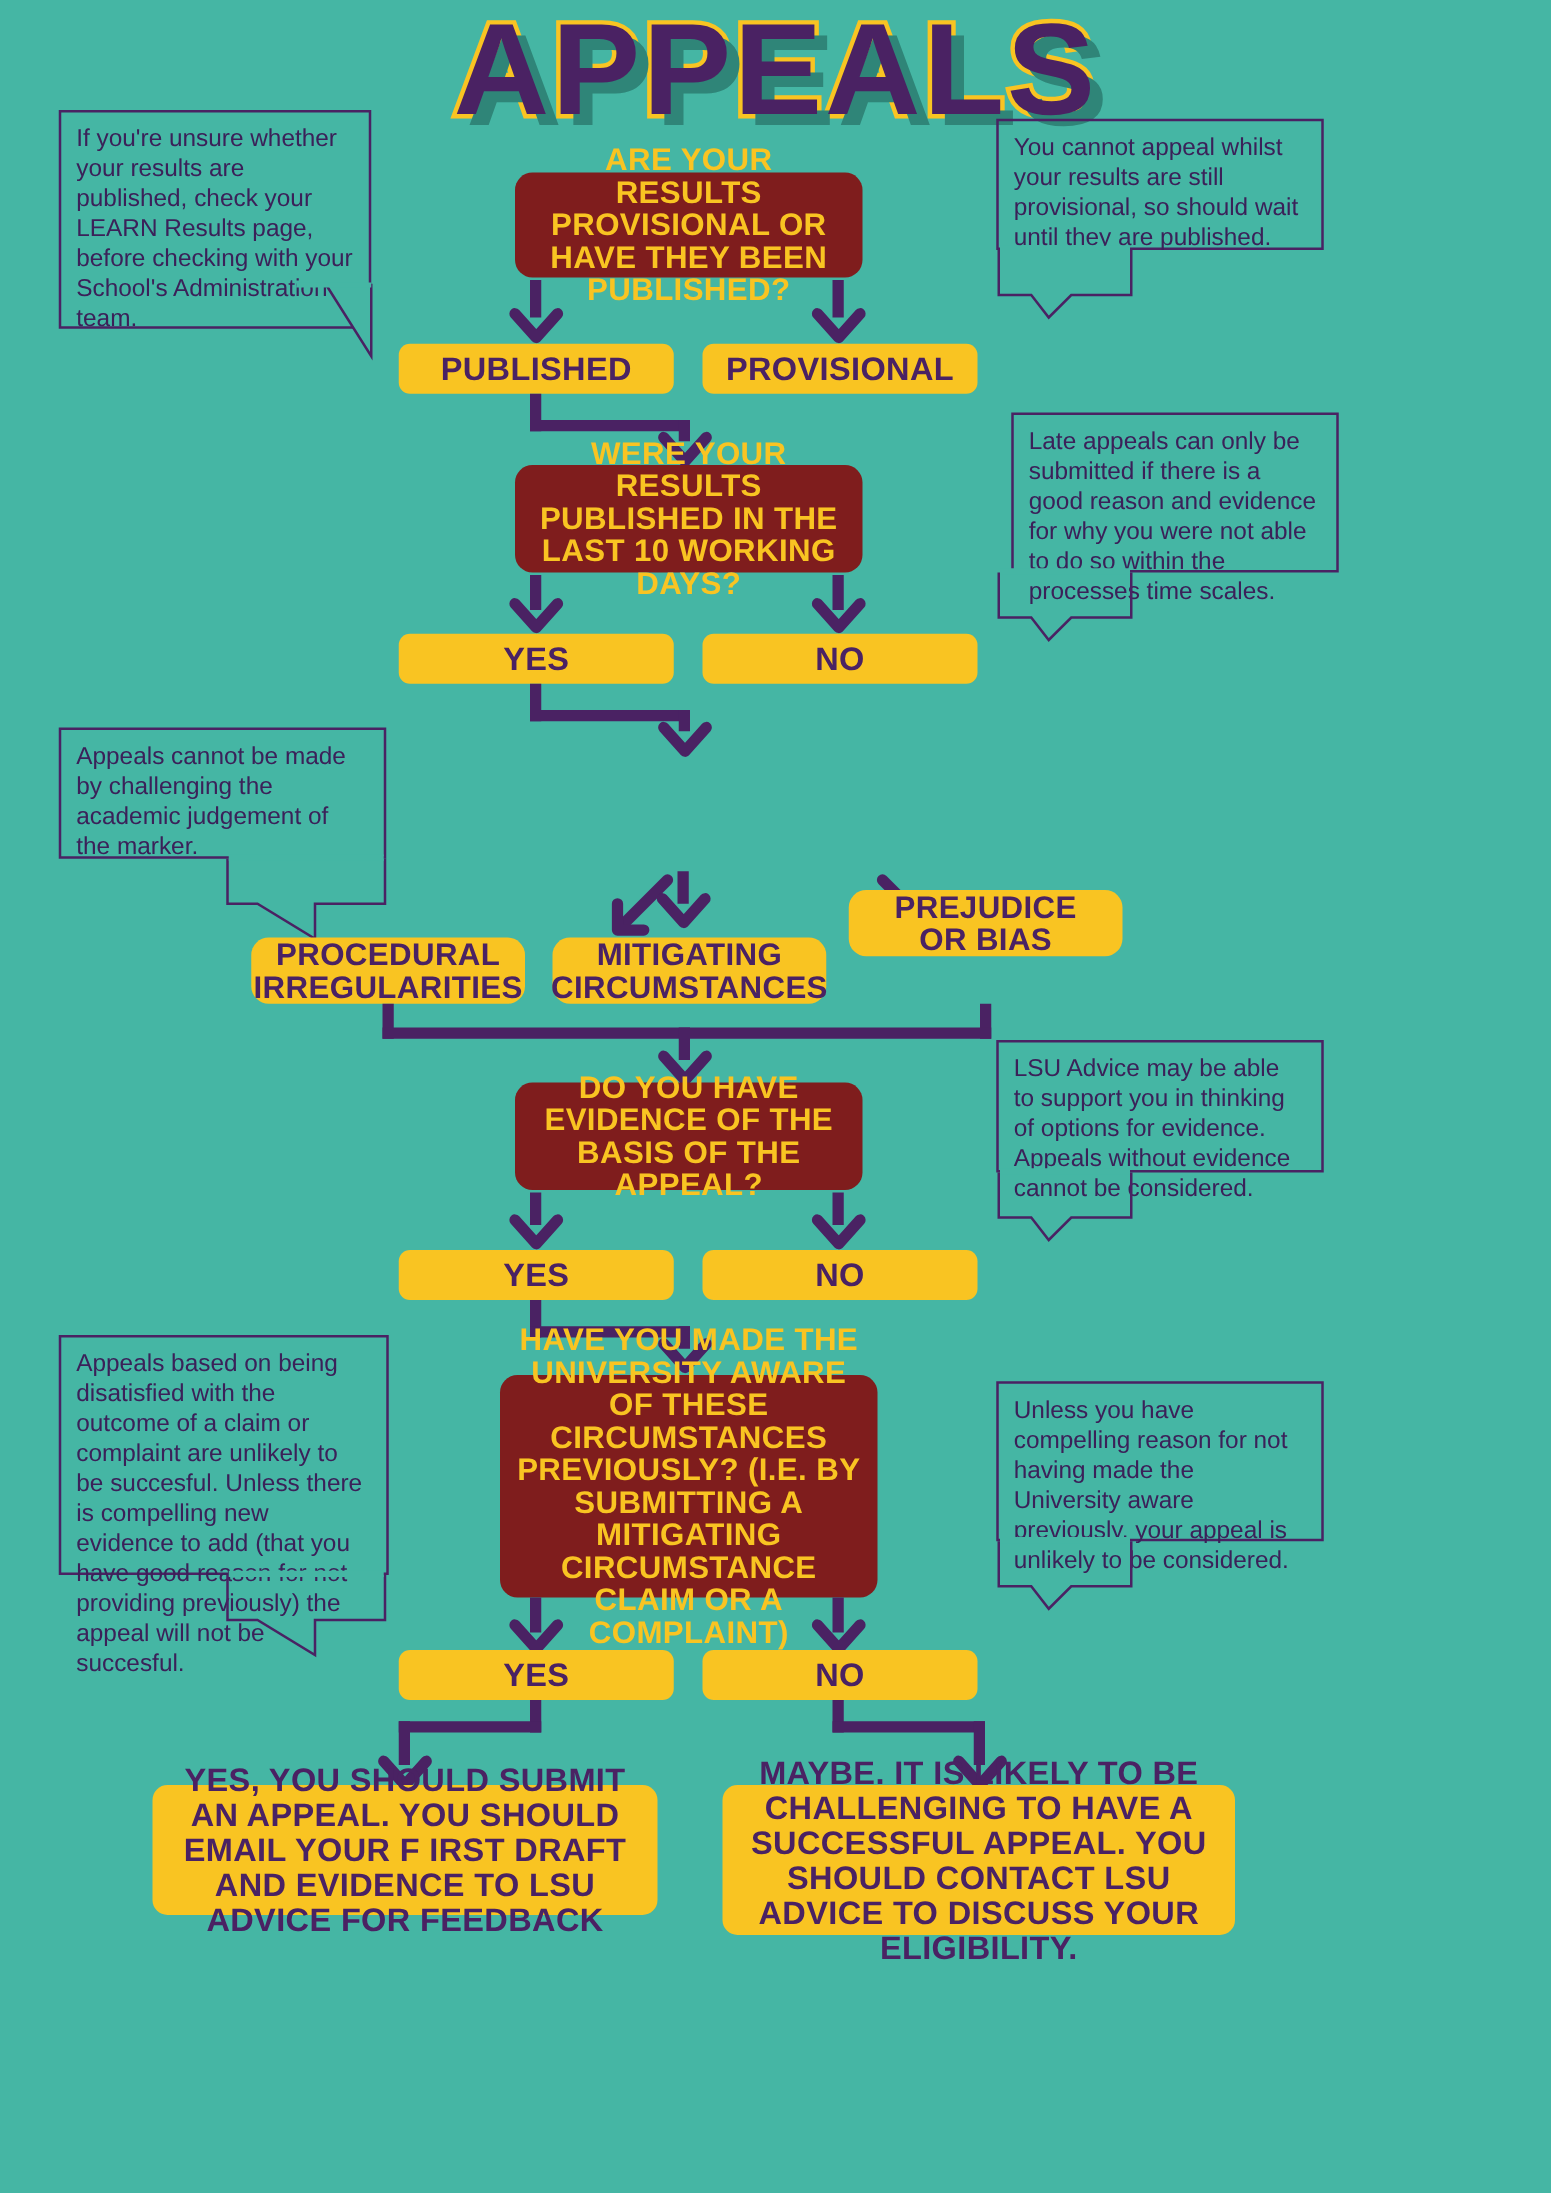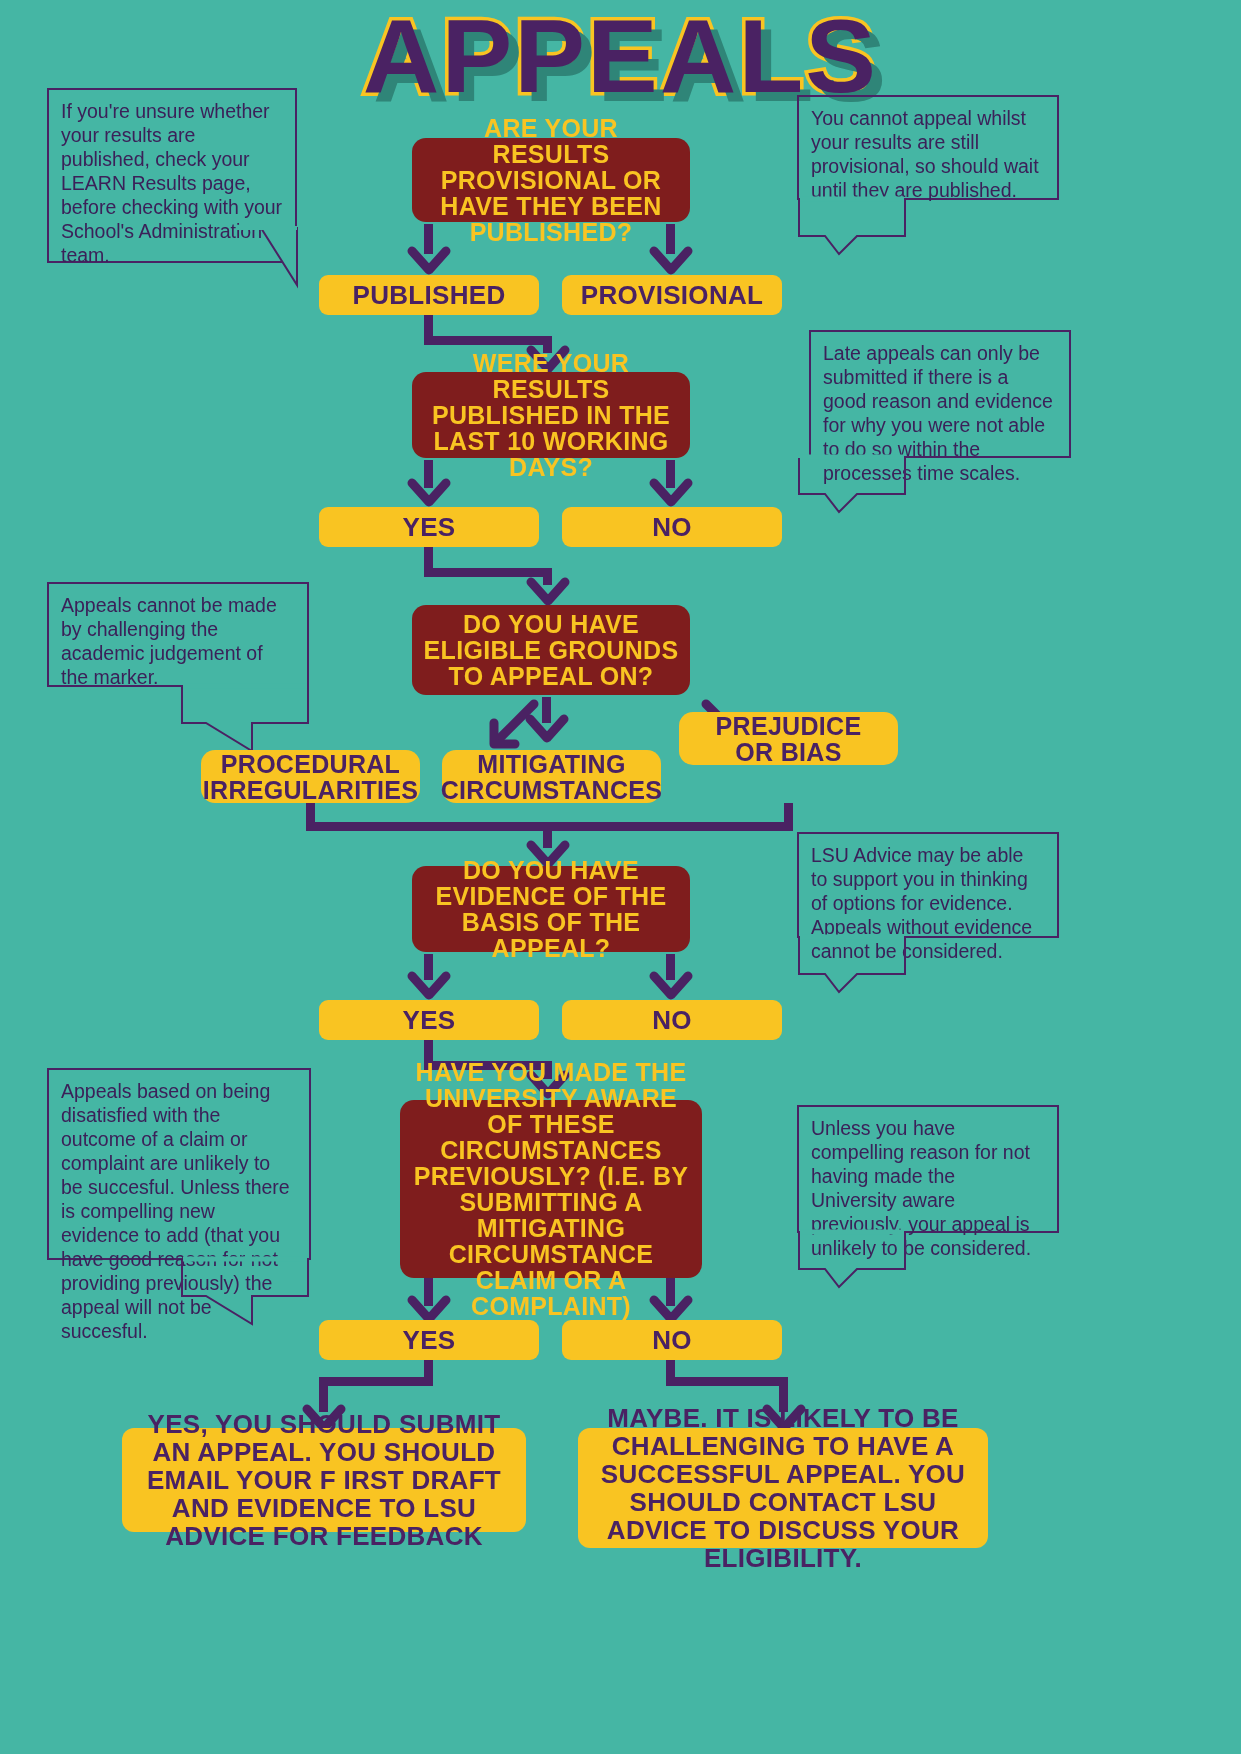--- a/index.html
+++ b/index.html
@@ -127,21 +127,20 @@
   <svg class="arrowhead" style="left:527px;top:579px;" width="42" height="28" viewBox="0 0 42 28">
     <path d="M4,3 L21,22 L38,3" fill="none" stroke="#4a2263" stroke-width="9" stroke-linecap="round" stroke-linejoin="round"></path>
   </svg>
 
   <div class="callout" style="left:47px;top:582px;width:262px;height:105px;">Appeals cannot be made by challenging the academic judgement of the marker.</div>
   <svg class="tail" style="left:180px;top:683px;" width="130" height="72" viewBox="0 0 130 72">
     <path d="M2,4 L2,40 L26,40 L72,68 L72,40 L128,40 L128,4" fill="none" stroke="#4a2263" stroke-width="2"></path>
     <path d="M3,3 L127,3" stroke="#45b6a4" stroke-width="5"></path>
   </svg>
 
-  <div class="node q" style="left:412px;top:605px;width:278px;height:90px;">DO YOU HAVE ELIGIBLE GROUNDS TO APPEAL ON?</div>
 
   <svg class="arrowhead" style="left:484px;top:700px;" width="56" height="52" viewBox="0 0 56 52">
     <path d="M50,4 L12,42" fill="none" stroke="#4a2263" stroke-width="9" stroke-linecap="round"></path>
     <path d="M31,44 L10,44 L10,23" fill="none" stroke="#4a2263" stroke-width="9" stroke-linecap="round" stroke-linejoin="round"></path>
   </svg>
   <div class="seg vline" style="left:542px;top:697px;height:26px;"></div>
   <svg class="arrowhead" style="left:526px;top:716px;" width="42" height="28" viewBox="0 0 42 28">
     <path d="M4,3 L21,22 L38,3" fill="none" stroke="#4a2263" stroke-width="9" stroke-linecap="round" stroke-linejoin="round"></path>
   </svg>
   <svg class="arrowhead" style="left:700px;top:700px;" width="56" height="52" viewBox="0 0 56 52">

